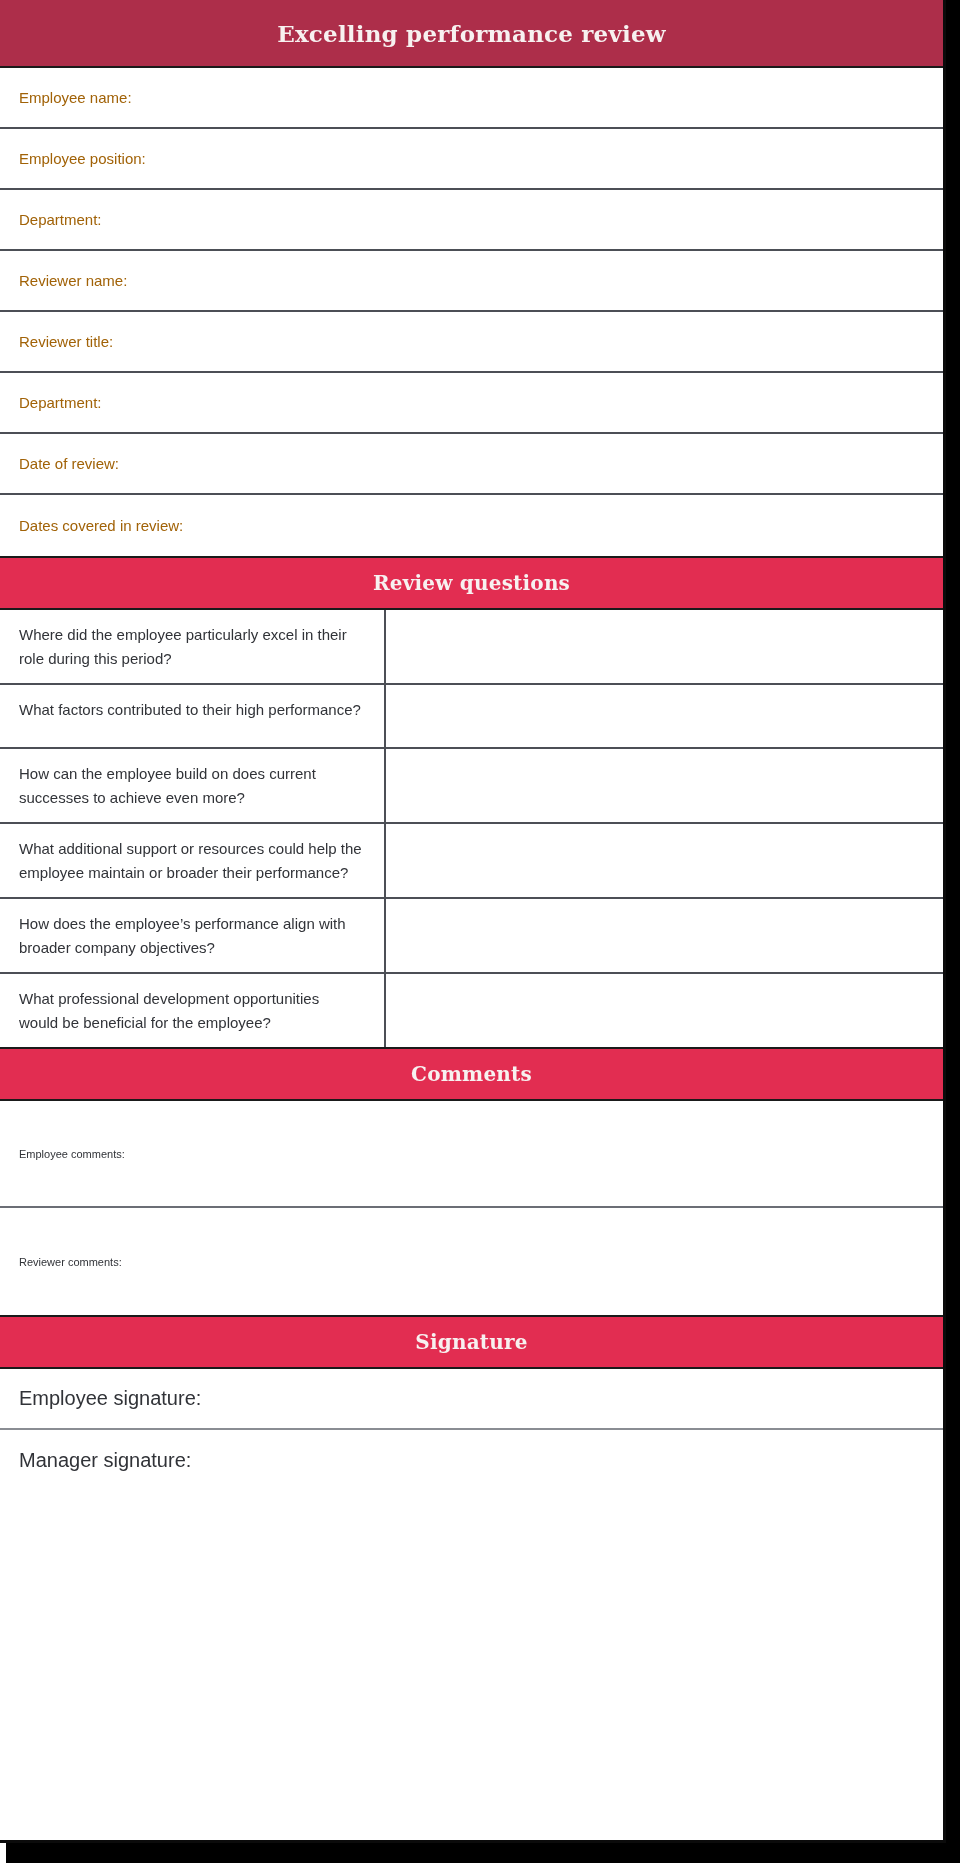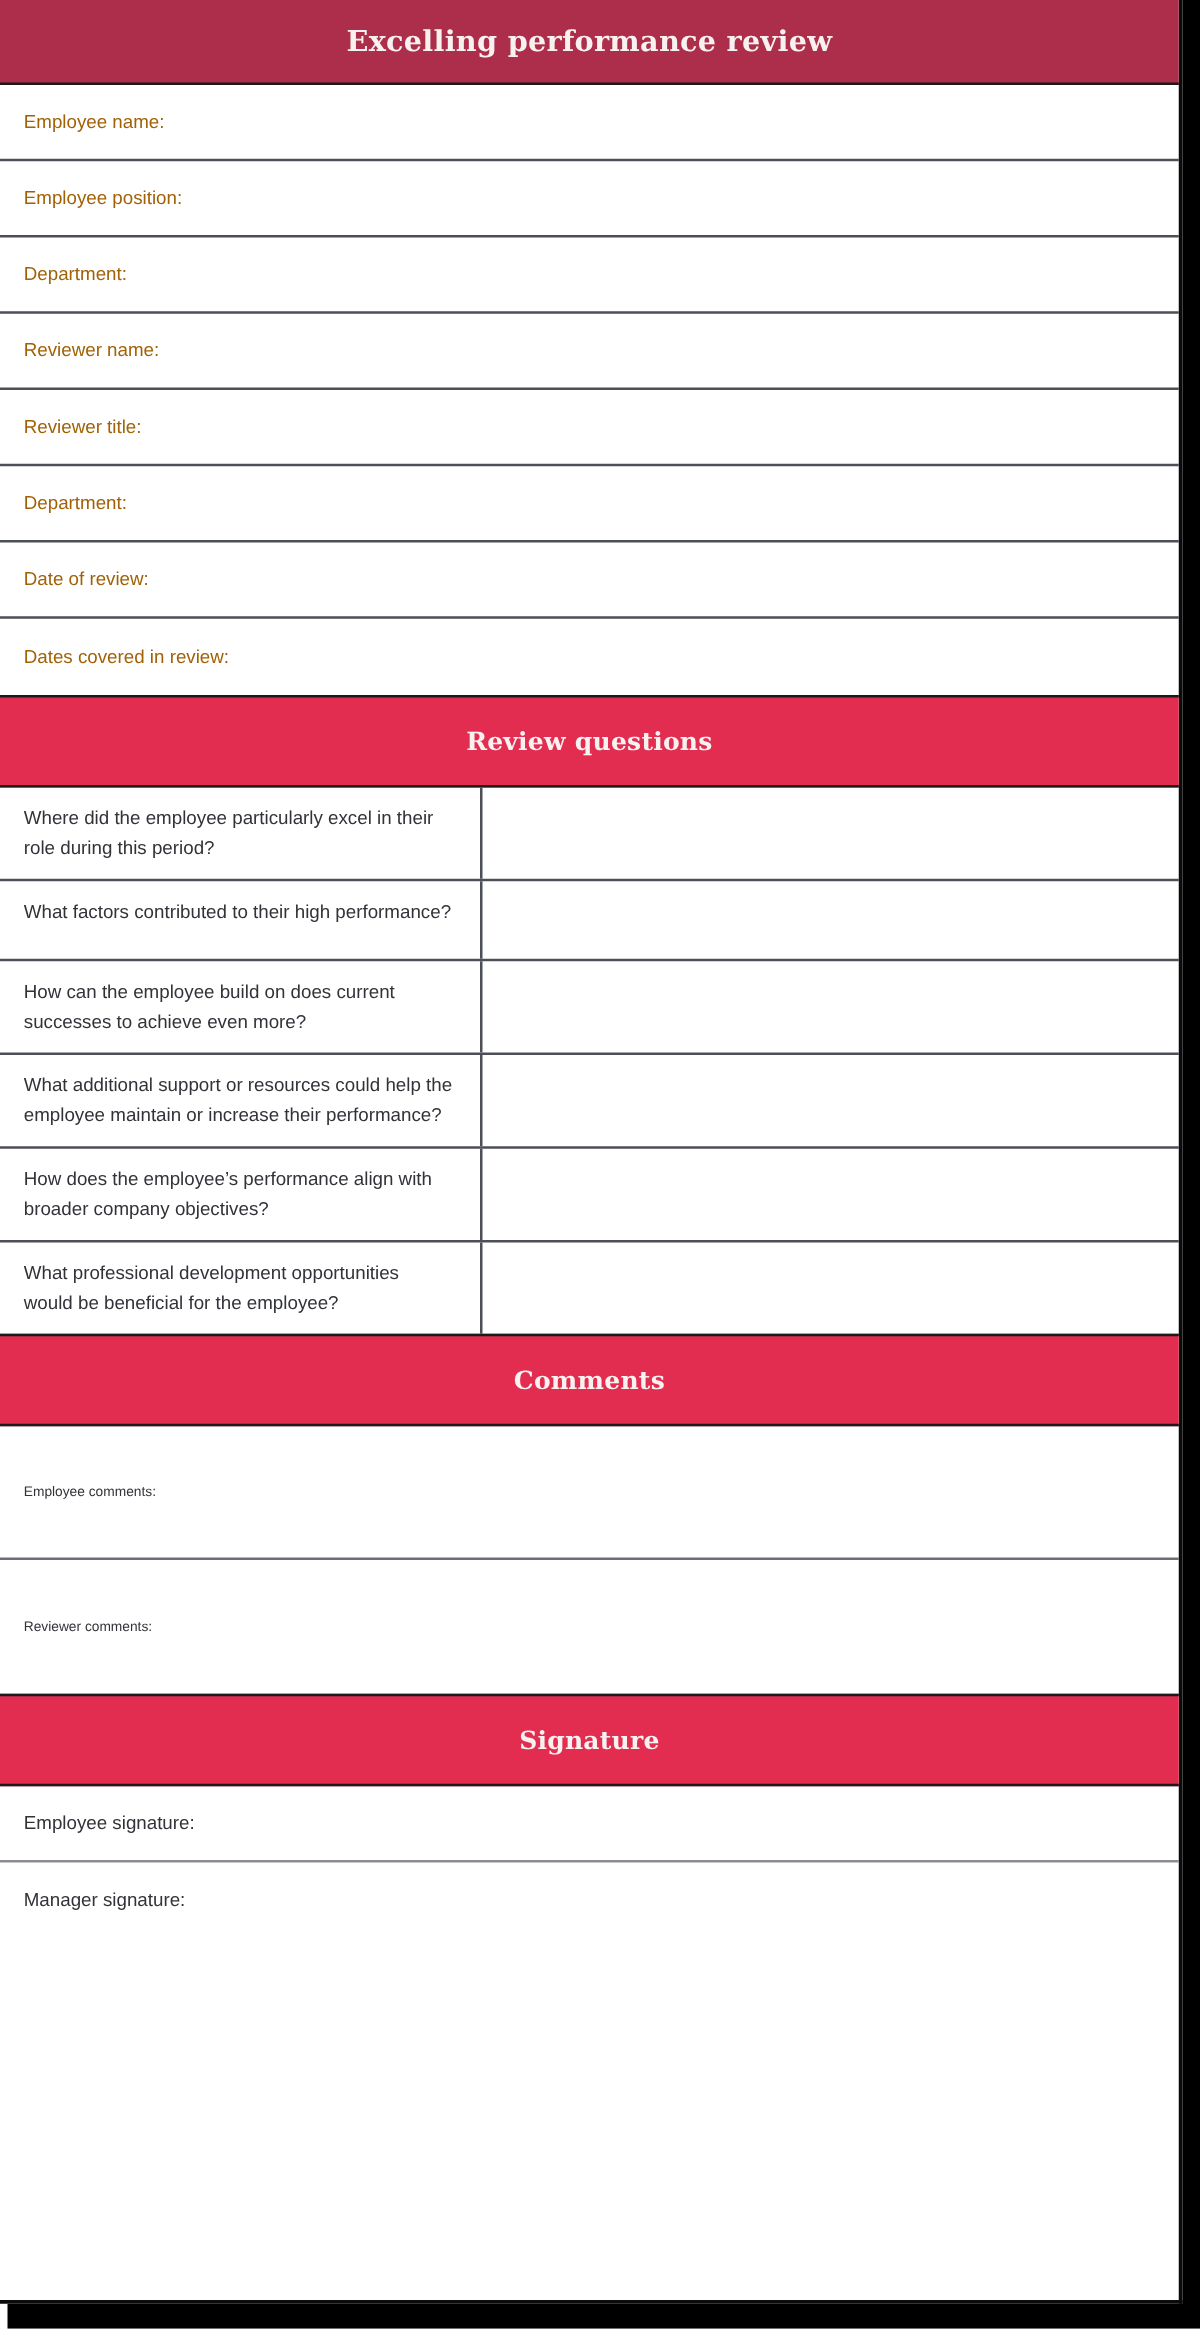--- a/index.html
+++ b/index.html
@@ -60,21 +60,21 @@
   .title-bar .title-text {
     font-family: "DejaVu Serif", "Liberation Serif", serif;
     font-weight: bold;
     font-size: 23px;
     color: #f7f1f0;
     letter-spacing: 0.2px;
   }
 
   
   .section-bar {
-    height: 74px;
+    height: 54px;
     background: #e22d51;
     display: flex;
     align-items: center;
     justify-content: center;
     border-top: 2px solid #1a1a1a;
     border-bottom: 2px solid #1a1a1a;
   }
   .section-bar .section-text {
     font-family: "DejaVu Serif", "Liberation Serif", serif;
     font-weight: bold;
@@ -144,21 +144,21 @@
   
   .sig-row {
     height: 61px;
     display: flex;
     align-items: center;
     padding-left: 19px;
     border-bottom: 2px solid #8a8d93;
   }
   .sig-row:last-child { border-bottom: none; }
   .sig-row .label {
-    font-size: 15px;
+    font-size: 20px;
     color: #313338;
   }
 </style>
 </head>
 <body>
 
 <div id="doc">
 
   <div class="title-bar">
     <span class="title-text">Excelling performance review</span>
@@ -215,21 +215,21 @@
       <div class="q-cell-label">What factors contributed to their high performance?</div>
       <div class="q-cell-answer"></div>
     </div>
 
     <div class="q-row">
       <div class="q-cell-label">How can the employee build on does current successes to achieve even more?</div>
       <div class="q-cell-answer"></div>
     </div>
 
     <div class="q-row">
-      <div class="q-cell-label">What additional support or resources could help the employee maintain or increase their performance?</div>
+      <div class="q-cell-label">What additional support or resources could help the employee maintain or broader their performance?</div>
       <div class="q-cell-answer"></div>
     </div>
 
     <div class="q-row">
       <div class="q-cell-label">How does the employee’s performance align with broader company objectives?</div>
       <div class="q-cell-answer"></div>
     </div>
 
     <div class="q-row">
       <div class="q-cell-label">What professional development opportunities would be beneficial for the employee?</div>

